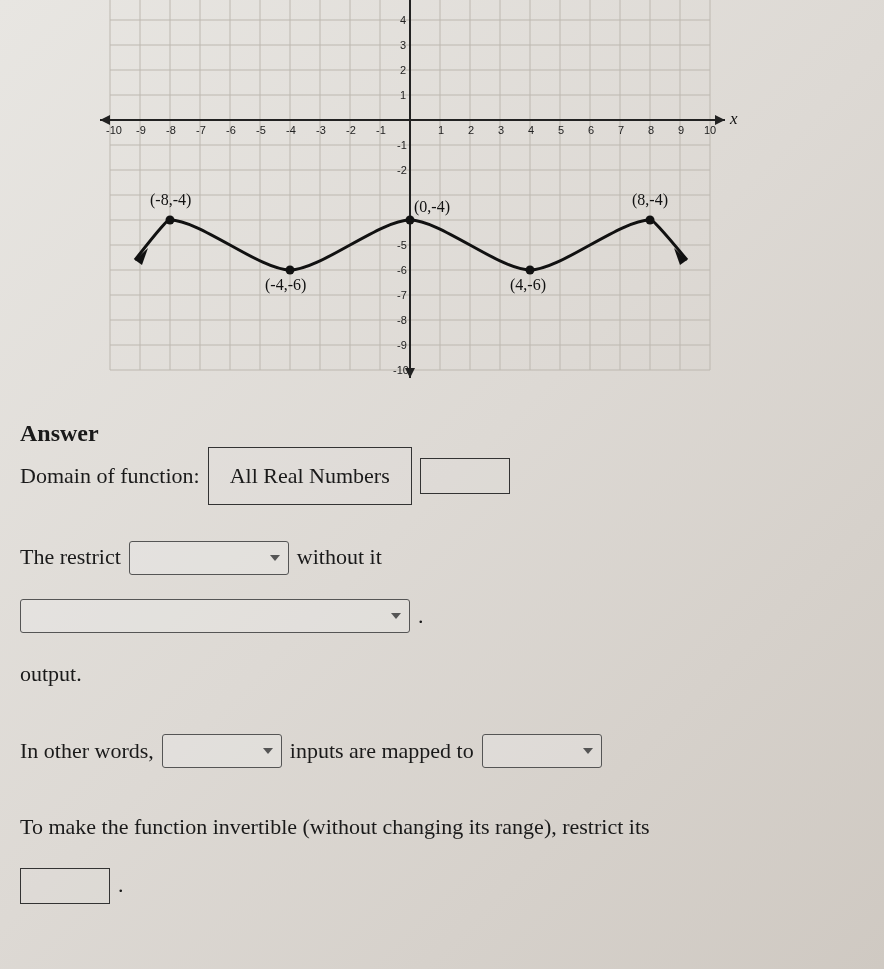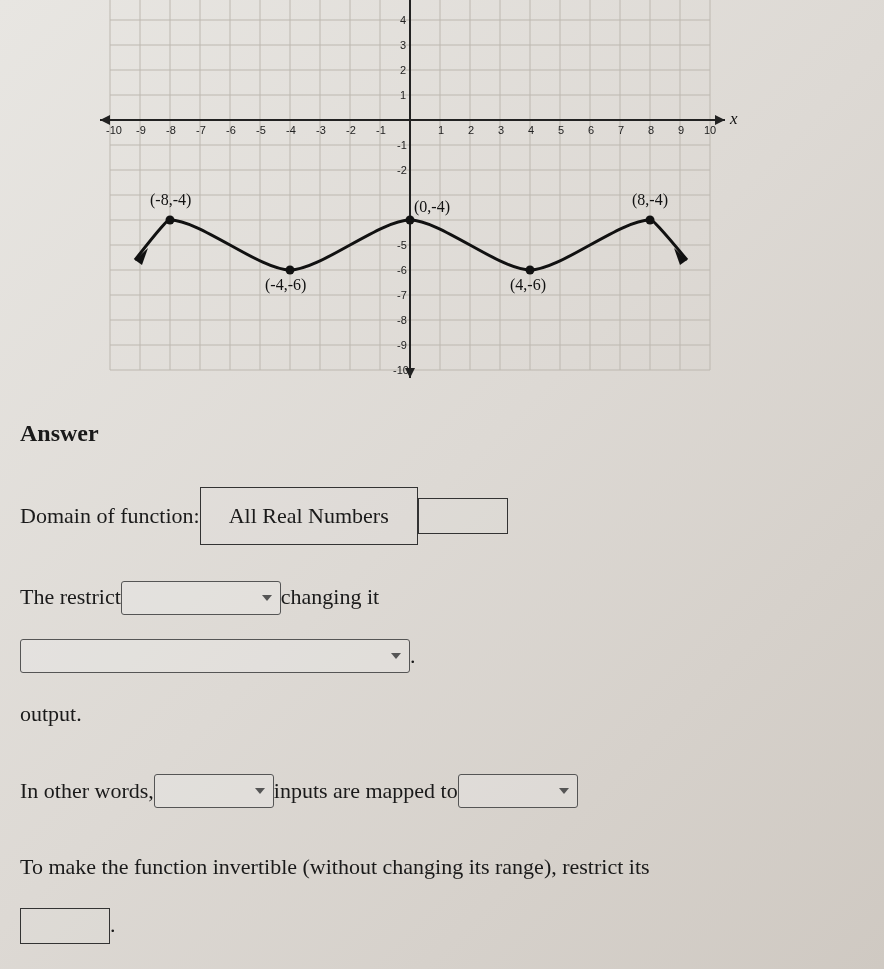--- a/index.html
+++ b/index.html
@@ -17,34 +17,34 @@
     margin: 0 auto 40px 80px;
     position: relative;
   }
   .chart-svg { width: 100%; height: 100%; }
   .answer-section {
     padding: 0 28px 0 20px;
   }
   .answer-heading {
     font-weight: bold;
     font-size: 24px;
-    margin-bottom: 40px;
   }
   .line {
     font-size: 22px;
     margin-bottom: 28px;
     display: flex;
     flex-wrap: wrap;
     align-items: center;
+    gap: 8px;
     line-height: 2.2;
   }
   .text-box {
     border: 1px solid #333;
     background: rgba(255,255,255,0.05);
-    padding: 4px 28px;
+    padding: 4px 21px;
     font-size: 22px;
     min-height: 36px;
     display: inline-flex;
     align-items: center;
   }
   .text-box.empty { min-width: 90px; }
   .select-box {
     border: 1px solid #555;
     background: rgba(240,240,240,0.3);
     padding: 4px 28px 4px 10px;
@@ -195,21 +195,21 @@
 
   <div class="line">
     <span>Domain of function:</span>
     <span class="text-box">All Real Numbers</span>
     <span class="text-box empty"></span>
   </div>
 
   <div class="line">
     <span>The restrict</span>
     <span class="select-box"></span>
-    <span>changing it</span>
+    <span>without it</span>
   </div>
   <div class="line" style="margin-top:-18px">
     <span class="select-box wide"></span>
     <span>.</span>
   </div>
 
   <div class="line" style="margin-top:-18px">
     <span>output.</span>
   </div>
   <div class="line">

